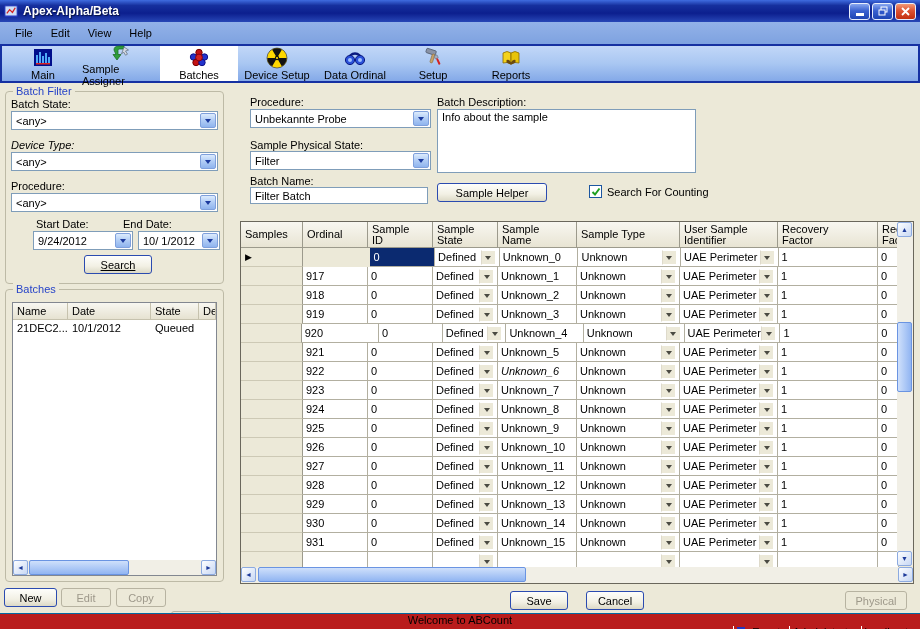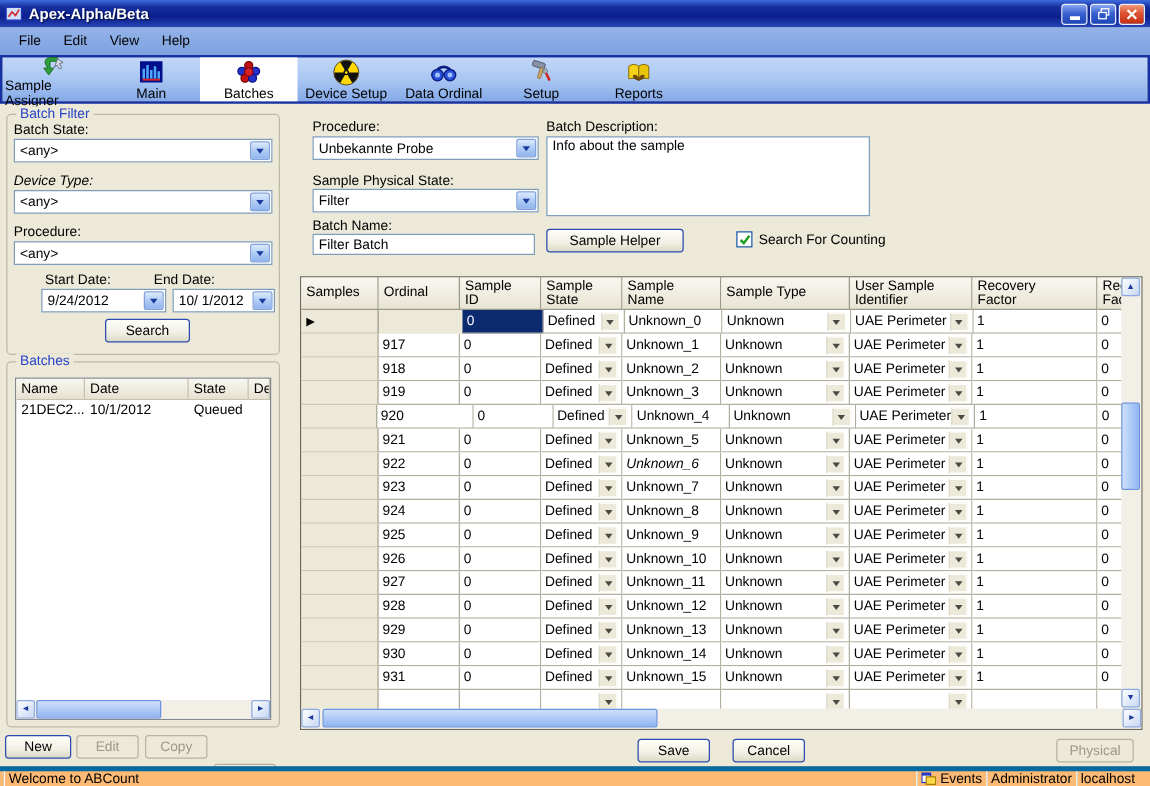--- a/index.html
+++ b/index.html
@@ -95,22 +95,22 @@
   .g-rowhdr { width:62px; background:#ece9d8; border-right:1px solid #9c9a8c; border-bottom:1px solid #cdc9b5;
     display:flex; align-items:center; padding-left:4px; }
   .rowmark { font-size:9px; color:#000; }
   .g-cell { background:#fff; border-right:1px solid #b2afa0; border-bottom:1px solid #b2afa0;
     padding:0 3px; display:flex; align-items:center; overflow:hidden; white-space:nowrap; }
   .g-cell.sel { background:#0b2a70; color:#fff; }
   .cell-drop { margin-left:auto; width:15px; height:15px; background:#ece9d8;
     border:1px solid #fff; border-left-color:#dedacb; display:flex; align-items:center; justify-content:center; flex:none; }
   .cell-drop .chev { border-top-color:#4a4a42; }
   
-  .statusbar { position:absolute; bottom:0; left:0; right:0; height:16px; background:#fdba74;
-    border-top:4px solid #0369a1; display:flex; align-items:center; }
+  .statusbar { position:absolute; bottom:0; left:0; right:0; height:16px; background:#b91c1c;
+    border-top:1px solid #0369a1; display:flex; align-items:center;flex-direction:column; }
   .sb-sep { width:1px; height:12px; background:#9a9685; border-right:1px solid #fff; margin:0 3px; }
   .status-right { margin-left:auto; display:flex; align-items:center; margin-right:12px; }
   .events-icon svg { width:12px; height:12px; display:block; margin-right:3px; }
 </style>
 </head>
 <body>
 
 <div class="window">
 
   <div class="titlebar">
@@ -144,39 +144,39 @@
       <span class="menu-item">File</span>
       <span class="menu-item">Edit</span>
       <span class="menu-item">View</span>
       <span class="menu-item">Help</span>
     </div>
 
   <div class="toolbar" id="toolbar">
       <div class="tool-btn">
         <div class="ticon">
           <svg viewBox="0 0 22 22">
-            <path d="M4 9 q0 -4 5 -4 l5 0 0 3 -5 0 q-1 0 -1 1.5 L8 13.5 11 13.5 7 19 3 13.5 6 13.5 Z" fill="#2e9e3a" stroke="#1d6e28" stroke-width="0.8"></path>
-            <path d="M14 6 l4.5 3 -3 1 2 3.2 -2 1 -2 -3.2 -2 2 Z" fill="#d4d9e2" stroke="#5a6a7a" stroke-width="0.7"></path>
-          </svg>
-        </div>
-        <span class="tool-label">Sample Assigner</span>
-      </div>
-      <div class="tool-btn">
-        <div class="ticon">
-          <svg viewBox="0 0 22 22">
             <rect x="2" y="2" width="18" height="17" fill="#000e8c"></rect>
             <rect x="4" y="8" width="2" height="8" fill="#4fa8f7"></rect>
             <rect x="7" y="5" width="2" height="11" fill="#4fa8f7"></rect>
             <rect x="10" y="9" width="2" height="7" fill="#4fa8f7"></rect>
             <rect x="13" y="6" width="2" height="10" fill="#4fa8f7"></rect>
             <rect x="16" y="10" width="2" height="6" fill="#4fa8f7"></rect>
             <rect x="4" y="16" width="14" height="1.5" fill="#d22"></rect>
           </svg>
         </div>
         <span class="tool-label">Main</span>
+      </div>
+      <div class="tool-btn">
+        <div class="ticon">
+          <svg viewBox="0 0 22 22">
+            <path d="M4 9 q0 -4 5 -4 l5 0 0 3 -5 0 q-1 0 -1 1.5 L8 13.5 11 13.5 7 19 3 13.5 6 13.5 Z" fill="#2e9e3a" stroke="#1d6e28" stroke-width="0.8"></path>
+            <path d="M14 6 l4.5 3 -3 1 2 3.2 -2 1 -2 -3.2 -2 2 Z" fill="#d4d9e2" stroke="#5a6a7a" stroke-width="0.7"></path>
+          </svg>
+        </div>
+        <span class="tool-label">Sample Assigner</span>
       </div>
       <div class="tool-btn active">
         <div class="ticon">
           <svg viewBox="0 0 22 22">
             <circle cx="11" cy="5.5" r="3.2" fill="#c41111" stroke="#700"></circle>
             <circle cx="5.5" cy="10" r="3.2" fill="#2233cc" stroke="#118"></circle>
             <circle cx="16.5" cy="10" r="3.2" fill="#2233cc" stroke="#118"></circle>
             <circle cx="8" cy="15.5" r="3.2" fill="#c41111" stroke="#700"></circle>
             <circle cx="14" cy="15.5" r="3.2" fill="#2233cc" stroke="#118"></circle>
             <circle cx="11" cy="10.5" r="3.4" fill="#d42222" stroke="#801"></circle>
@@ -268,21 +268,21 @@
       <span class="xp-drop">
           <span class="chev"></span>
         </span>
     </div>
     <div class="xp-combo" style="left:132px; top:139px; width:82px;">
       <span class="val">10/ 1/2012</span>
       <span class="xp-drop">
           <span class="chev"></span>
         </span>
     </div>
-    <div class="xp-btn" style="left:78px; top:163px; width:68px; height:19px;">Search</div>
+    <div class="xp-btn" style="left:78px; top:163px; width:68px; height:19px;text-decoration:underline;">Search</div>
   </div>
 
   <div class="groupbox" style="left:5px; top:289px; width:219px; height:293px;">
     <span class="gb-caption">Batches</span>
     <div class="listview" style="left:6px; top:12px; width:205px; height:274px;">
       <div class="lv-header" id="lv-header">
           <span class="lv-hcell w0">Name</span>
           <span class="lv-hcell w1">Date</span>
           <span class="lv-hcell w2">State</span>
           <span class="lv-hcell w3">De</span>

